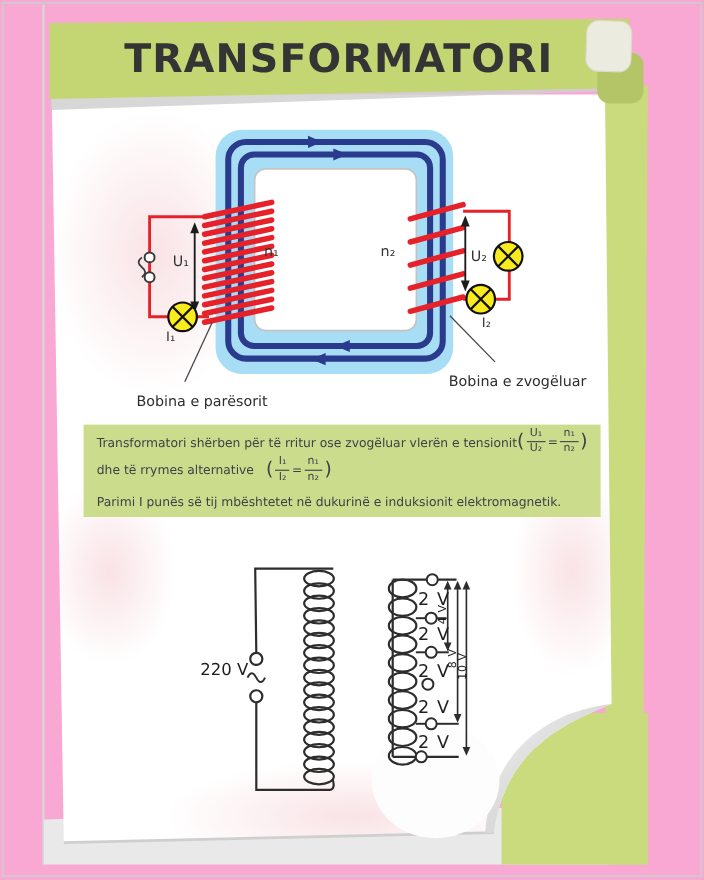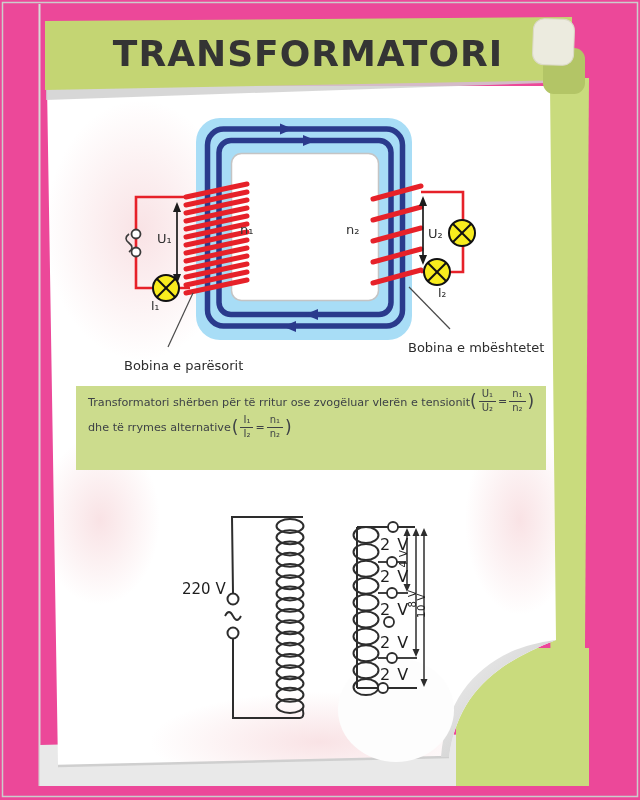--- a/index.html
+++ b/index.html
@@ -1,43 +1,43 @@
 <!DOCTYPE html>
 <html><head>
 <meta charset="utf-8">
 <style>
   html,body{margin:0;padding:0;background:#ffffff;}
   .stage{
-    position:relative;width:640px;height:800px;background:#ec4899;overflow:hidden;
+    position:relative;width:640px;height:800px;background:#f9a8d4;overflow:hidden;
     font-family:"DejaVu Sans","Liberation Sans",sans-serif;color:#343434;
   }
   .stage svg{position:absolute;left:0;top:0;}
   .abs{position:absolute;white-space:nowrap;}
   .title{
     left:46px;top:33px;width:524px;text-align:center;
     font-size:36px;font-weight:bold;letter-spacing:1px;color:#343434;
   }
   .lbl{font-size:13px;color:#333;}
   .lbl-small{font-size:12px;color:#333;}
   .caption{font-size:13px;color:#2d2d2d;}
   .descbox{
     left:76px;top:386px;width:470px;height:84px;background:#ccdc8d;
   }
   .descbox .line{position:absolute;left:12px;font-size:11.2px;color:#3e4246;letter-spacing:0;}
   .line1{top:10px;text-align:right;}
-  .line2{top:28px;display:flex;align-items:center;gap:1px;height:26px;}
+  .line2{top:28px;display:flex;align-items:center;gap:11px;height:26px;}
   .line3{top:64px;}
   .formula{display:inline-flex;align-items:center;gap:2px;color:#3e4246;}
   .formula .paren{font-size:17px;font-weight:normal;line-height:1;}
   .frac{display:inline-flex;flex-direction:column;align-items:center;line-height:1;font-size:10px;}
   .frac .num{border-bottom:1px solid #3e4246;padding:0 3px 1.5px;}
   .frac .den{padding-top:1.5px;}
   .formula .eq{font-size:11px;}
   .formula1{position:absolute;left:394px;top:3px;}
-  .v220{left:182px;top:580px;font-size:15px;color:#1e1e1e;}
+  .v220{left:182px;top:600px;font-size:15px;color:#1e1e1e;}
   .tap{left:380px;font-size:16px;color:#1e1e1e;letter-spacing:1px;}
   .rot{font-size:10px;color:#1e1e1e;transform:rotate(-90deg);transform-origin:center center;text-align:center;letter-spacing:0.5px;}
 </style>
 </head>
 <body>
 
 <div class="stage">
 
   <svg width="640" height="800" viewBox="0 0 640 800">
     <defs>
@@ -238,21 +238,21 @@
 
   <div class="abs title">TRANSFORMATORI</div>
 
   <div class="abs lbl" style="left:240px;top:222px;">n₁</div>
   <div class="abs lbl" style="left:346px;top:222px;">n₂</div>
   <div class="abs lbl" style="left:157px;top:231px;">U₁</div>
   <div class="abs lbl" style="left:428px;top:226px;">U₂</div>
   <div class="abs lbl-small" style="left:151px;top:299px;">I₁</div>
   <div class="abs lbl-small" style="left:438px;top:286px;">I₂</div>
   <div class="abs caption" style="left:124px;top:358px;">Bobina e parësorit</div>
-  <div class="abs caption" style="left:408px;top:340px;">Bobina e mbështetet</div>
+  <div class="abs caption" style="left:408px;top:340px;">Bobina e zvogëluar</div>
 
   <div class="abs descbox">
     <div class="line line1">Transformatori shërben për të rritur ose zvogëluar vlerën e tensionit</div>
     <div class="formula formula1">
       <span class="paren">(</span>
       <span class="frac">
         <span class="num">U₁</span>
         <span class="den">U₂</span>
       </span>
       <span class="eq">=</span>
@@ -271,20 +271,21 @@
           <span class="den">I₂</span>
         </span>
         <span class="eq">=</span>
         <span class="frac">
           <span class="num">n₁</span>
           <span class="den">n₂</span>
         </span>
         <span class="paren">)</span>
       </span>
     </div>
+    <div class="line line3">Parimi I punës së tij mbështetet në dukurinë e induksionit elektromagnetik.</div>
   </div>
 
   <div class="abs v220">220 V</div>
   <div class="abs tap" style="top:535px;">2 V</div>
   <div class="abs tap" style="top:567px;">2 V</div>
   <div class="abs tap" style="top:600px;">2 V</div>
   <div class="abs tap" style="top:633px;">2 V</div>
   <div class="abs tap" style="top:665px;">2 V</div>
   <div class="abs rot" style="left:389px;top:553px;width:28px;">4 V</div>
   <div class="abs rot" style="left:398px;top:593px;width:28px;">8 V</div>

